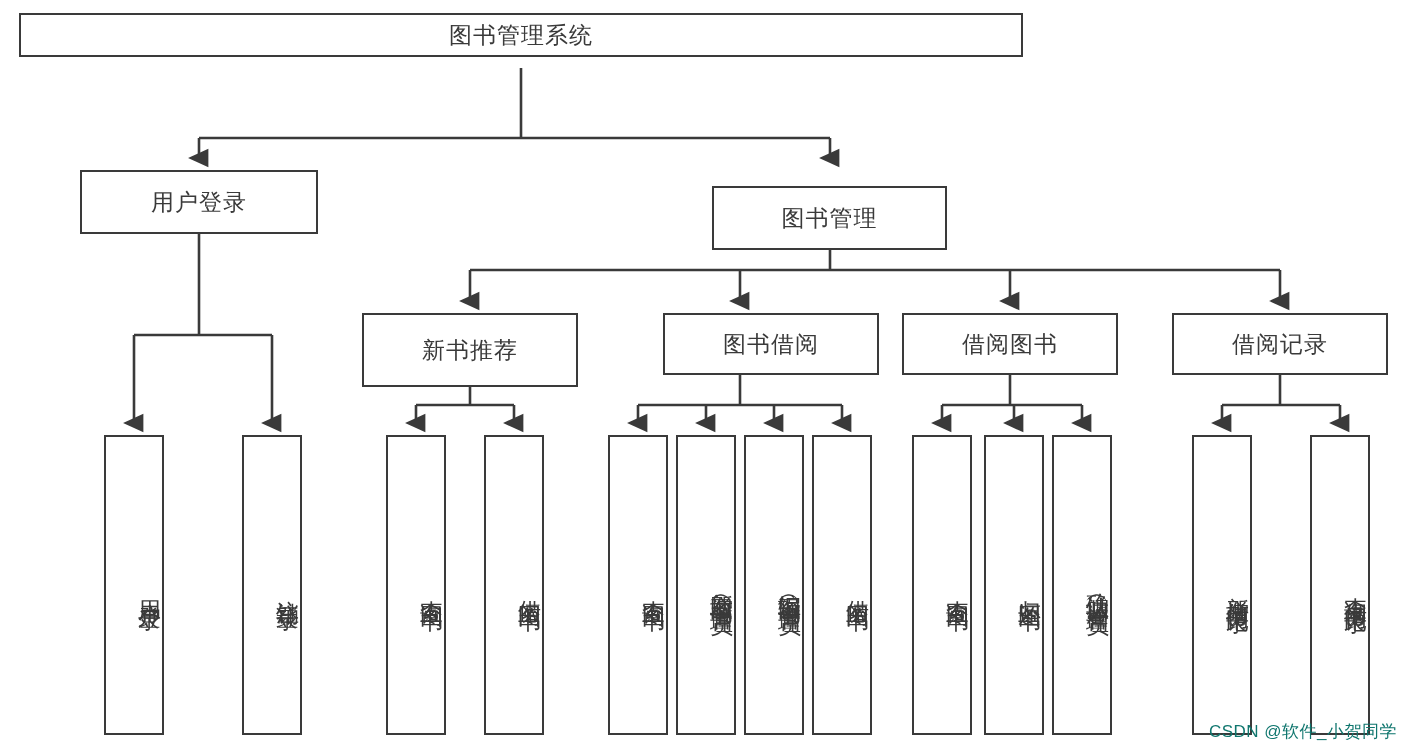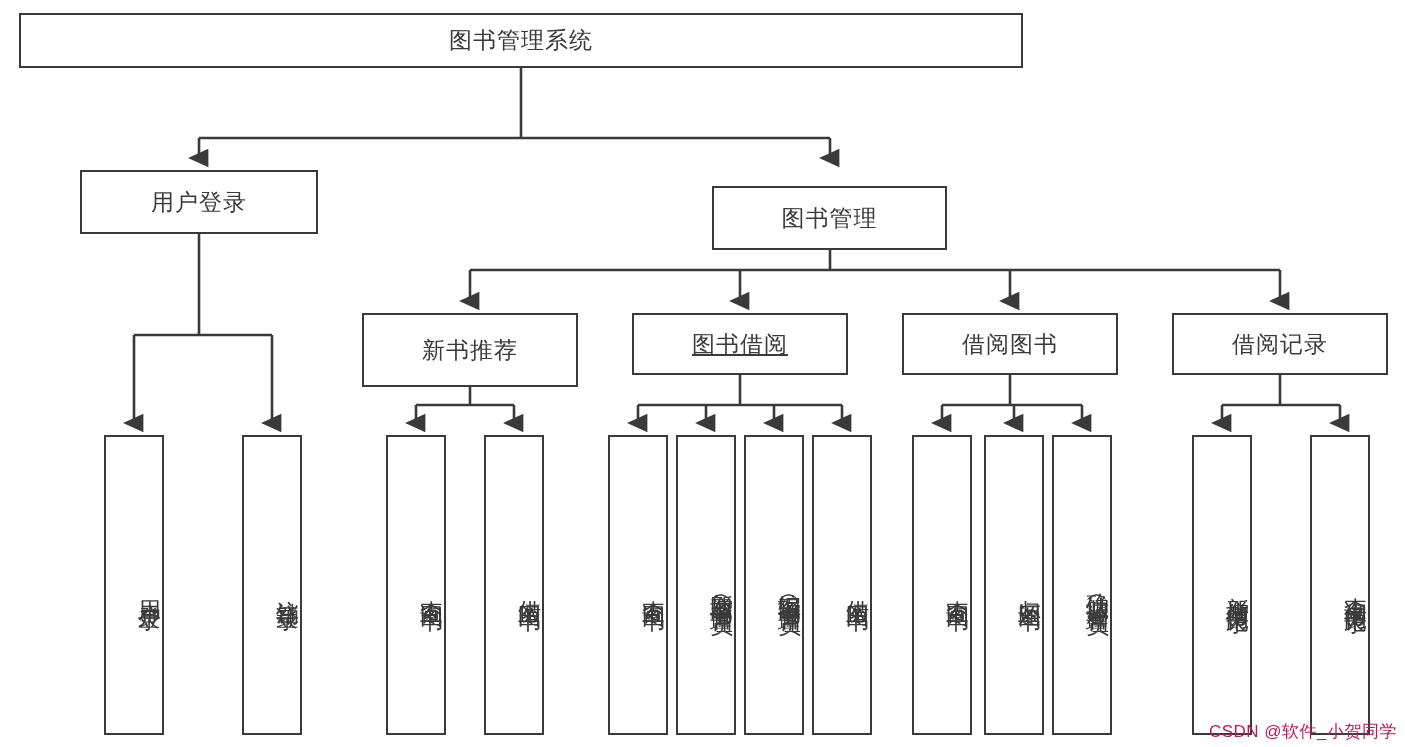--- a/index.html
+++ b/index.html
@@ -53,21 +53,21 @@
     writing-mode: vertical-rl;
     text-orientation: upright;
     line-height: 1.05;
     white-space: nowrap;
   }
   #watermark {
     position: absolute;
     right: 8px;
     bottom: 4px;
     font-size: 17px;
-    color: #be185d;
+    color: #0f766e;
     white-space: nowrap;
     letter-spacing: 0.5px;
   }
 </style>
 </head>
 <body>
 
 <div id="canvas">
 
   <svg id="edges" viewBox="0 0 1405 747" xmlns="http://www.w3.org/2000/svg">
@@ -114,35 +114,35 @@
       <path d="M1014,405 L1014,423" marker-end="url(#arrow)"></path>
       <path d="M1082,405 L1082,423" marker-end="url(#arrow)"></path>
 
       <path d="M1280,375 L1280,405"></path>
       <path d="M1222,405 L1340,405"></path>
       <path d="M1222,405 L1222,423" marker-end="url(#arrow)"></path>
       <path d="M1340,405 L1340,423" marker-end="url(#arrow)"></path>
     </g>
   </svg>
 
-  <div class="node horiz" style="left:19px; top:13px; width:1004px; height:55px;">
+  <div class="node horiz" style="left:19px; top:13px; width:1004px; height:44px;">
     <span>图书管理系统</span>
   </div>
 
   <div class="node horiz" style="left:80px; top:170px; width:238px; height:64px;">
     <span>用户登录</span>
   </div>
   <div class="node horiz" style="left:712px; top:186px; width:235px; height:64px;">
     <span>图书管理</span>
   </div>
 
   <div class="node horiz" style="left:362px; top:313px; width:216px; height:74px;">
     <span>新书推荐</span>
   </div>
-  <div class="node horiz" style="left:632px; top:313px; width:216px; height:62px;text-decoration:underline;">
+  <div class="node horiz" style="left:663px; top:313px; width:216px; height:62px;">
     <span>图书借阅</span>
   </div>
   <div class="node horiz" style="left:902px; top:313px; width:216px; height:62px;">
     <span>借阅图书</span>
   </div>
   <div class="node horiz" style="left:1172px; top:313px; width:216px; height:62px;">
     <span>借阅记录</span>
   </div>
 
   <div class="node vert" style="left:104px; top:435px; width:60px; height:300px;">

